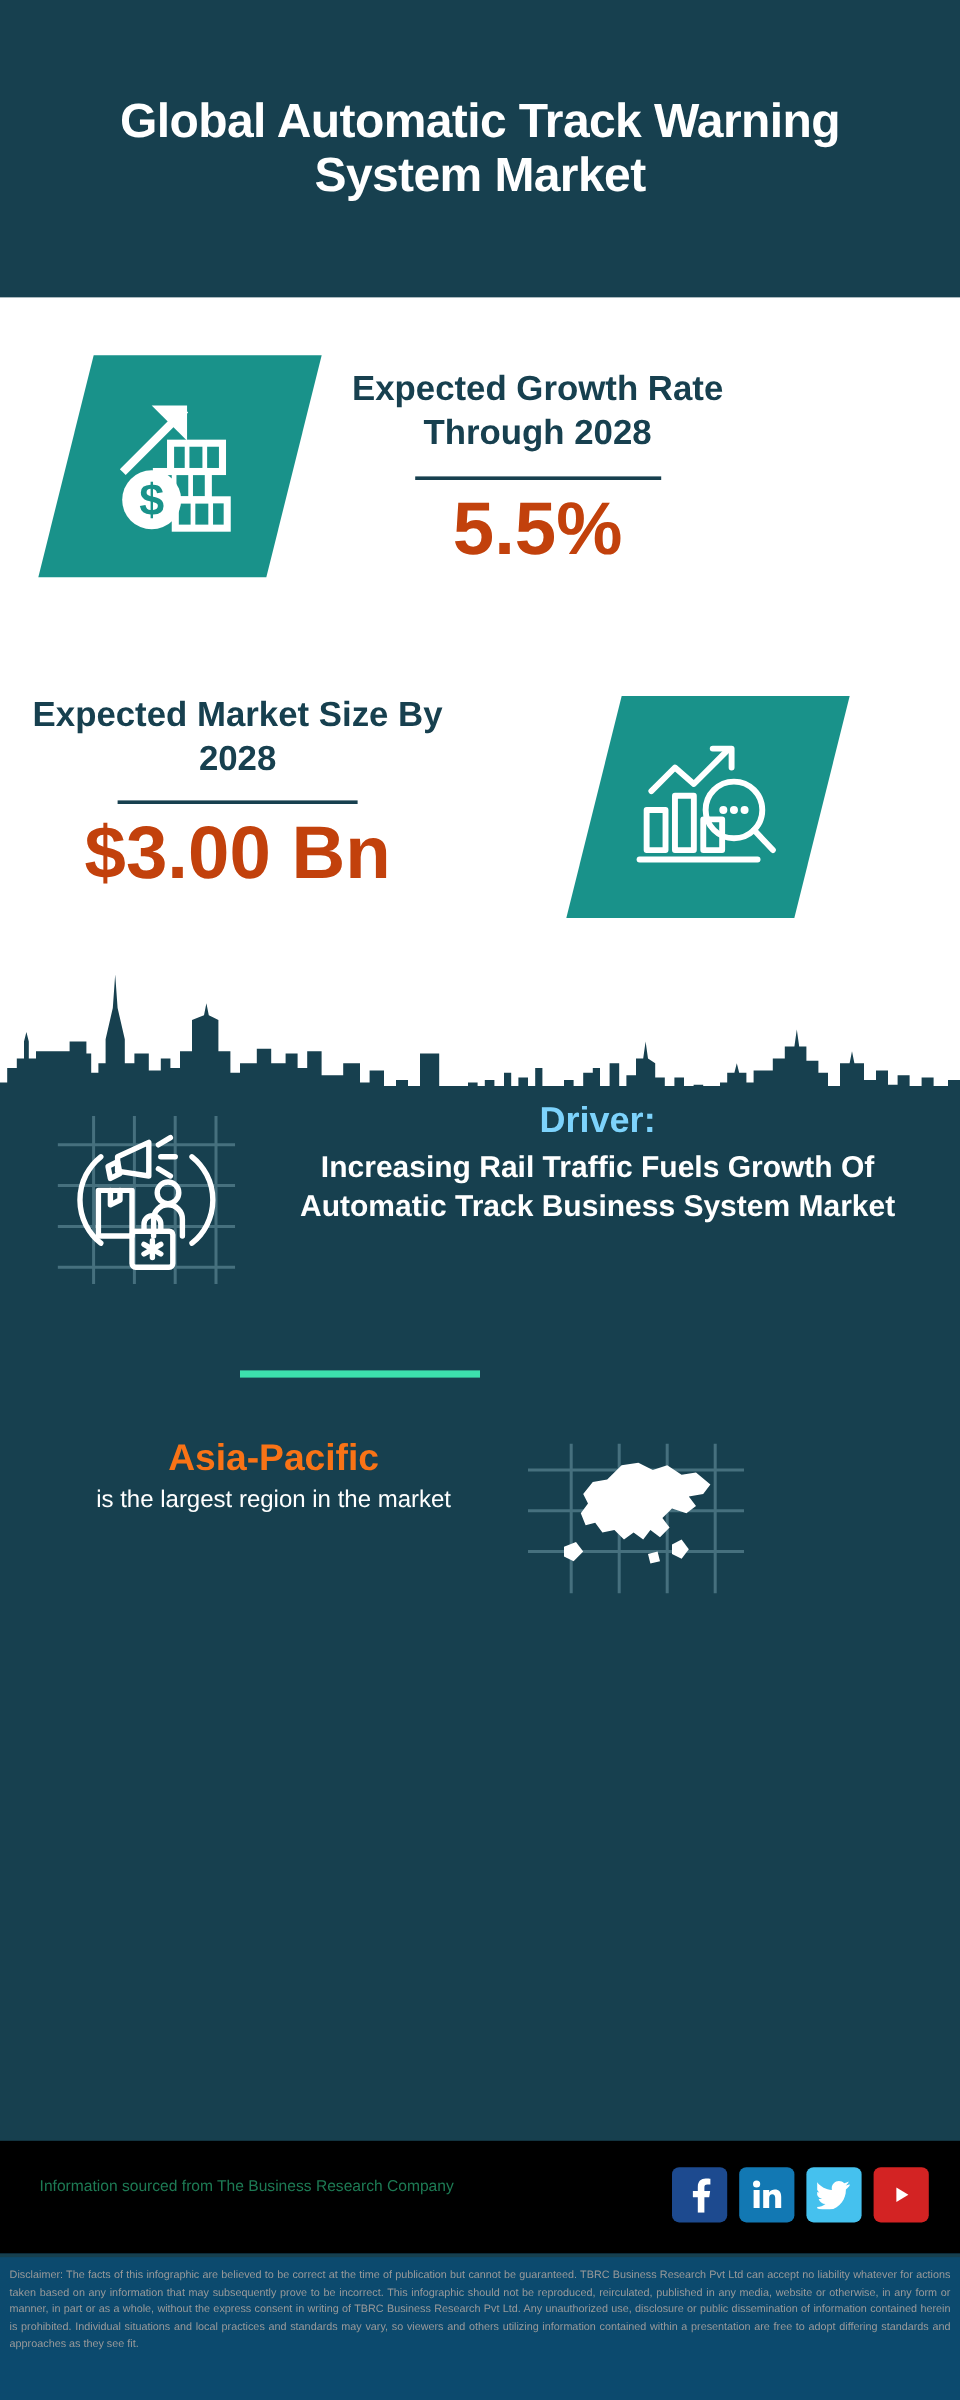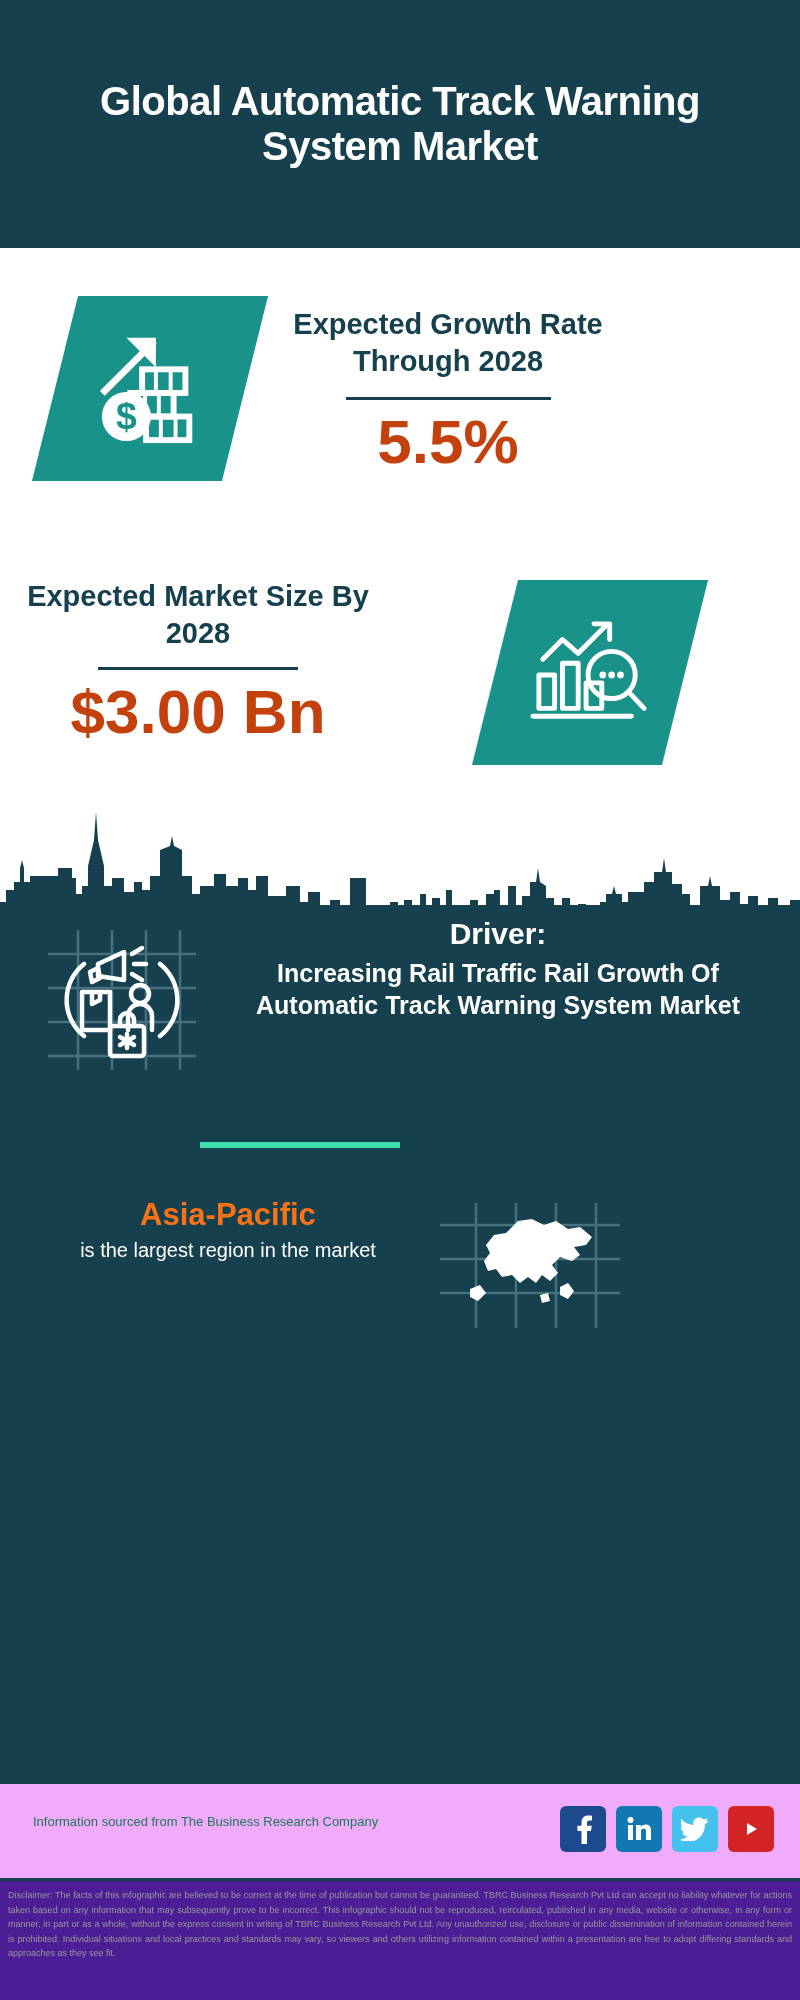--- a/index.html
+++ b/index.html
@@ -132,21 +132,21 @@
     left: 48px; top: 25px;
     width: 148px; height: 140px;
   }
   .driver-text {
     position: absolute;
     left: 228px; top: 10px;
     width: 540px;
     text-align: center;
   }
   .driver-heading {
-    color: #ffffff;
+    color: #7dd3fc;
     font-size: 30px;
     font-weight: bold;
     line-height: 1.25;
   }
   .driver-body {
     color: #ffffff;
     font-size: 25px;
     font-weight: bold;
     line-height: 1.28;
     margin-top: 4px;
@@ -182,21 +182,21 @@
     left: 440px; top: 298px;
     width: 180px; height: 125px;
   }
 
   
   .source-bar {
     position: absolute;
     top: 1780px; left: 0;
     width: 800px;
     height: 98px;
-    background: #f0abfc;
+    background: #000000;
     border-top: 4px solid #17404f;
   }
   .source-text {
     position: absolute;
     left: 33px; top: 27px;
     color: #1d7a54;
     font-size: 13px;
     line-height: 1.75;
   }
   .socials {
@@ -216,21 +216,21 @@
   .s-li { background: #1278b3; }
   .s-tw { background: #45c1ee; }
   .s-yt { background: #d32323; }
 
   
   .disclaimer {
     position: absolute;
     top: 1878px; left: 0;
     width: 800px;
     height: 122px;
-    background: #4c1d95;
+    background: #0c4a6e;
     border-top: 3px solid #17404f;
     box-sizing: border-box;
     padding: 7px 8px 0 8px;
   }
   .disclaimer p {
     margin: 0;
     color: #9a9a9a;
     font-size: 9px;
     line-height: 1.62;
     text-align: justify;
@@ -344,21 +344,21 @@
           <path d="M72,96 L72,90 A7,7 0 0,1 86,90 L86,96"></path>
           <line x1="79" y1="104" x2="79" y2="118"></line>
           <line x1="72" y1="107" x2="86" y2="115"></line>
           <line x1="86" y1="107" x2="72" y2="115"></line>
         </g>
       </svg>
     </div>
 
     <div class="driver-text">
       <div class="driver-heading">Driver:</div>
-      <div class="driver-body">Increasing Rail Traffic Rail Growth Of Automatic Track Warning System Market</div>
+      <div class="driver-body">Increasing Rail Traffic Fuels Growth Of Automatic Track Business System Market</div>
     </div>
 
     <div class="mid-rule"></div>
 
     <div class="region-text">
       <div class="region-name">Asia-Pacific</div>
       <div class="region-sub">is the largest region in the market</div>
     </div>
 
     <div class="region-map">

